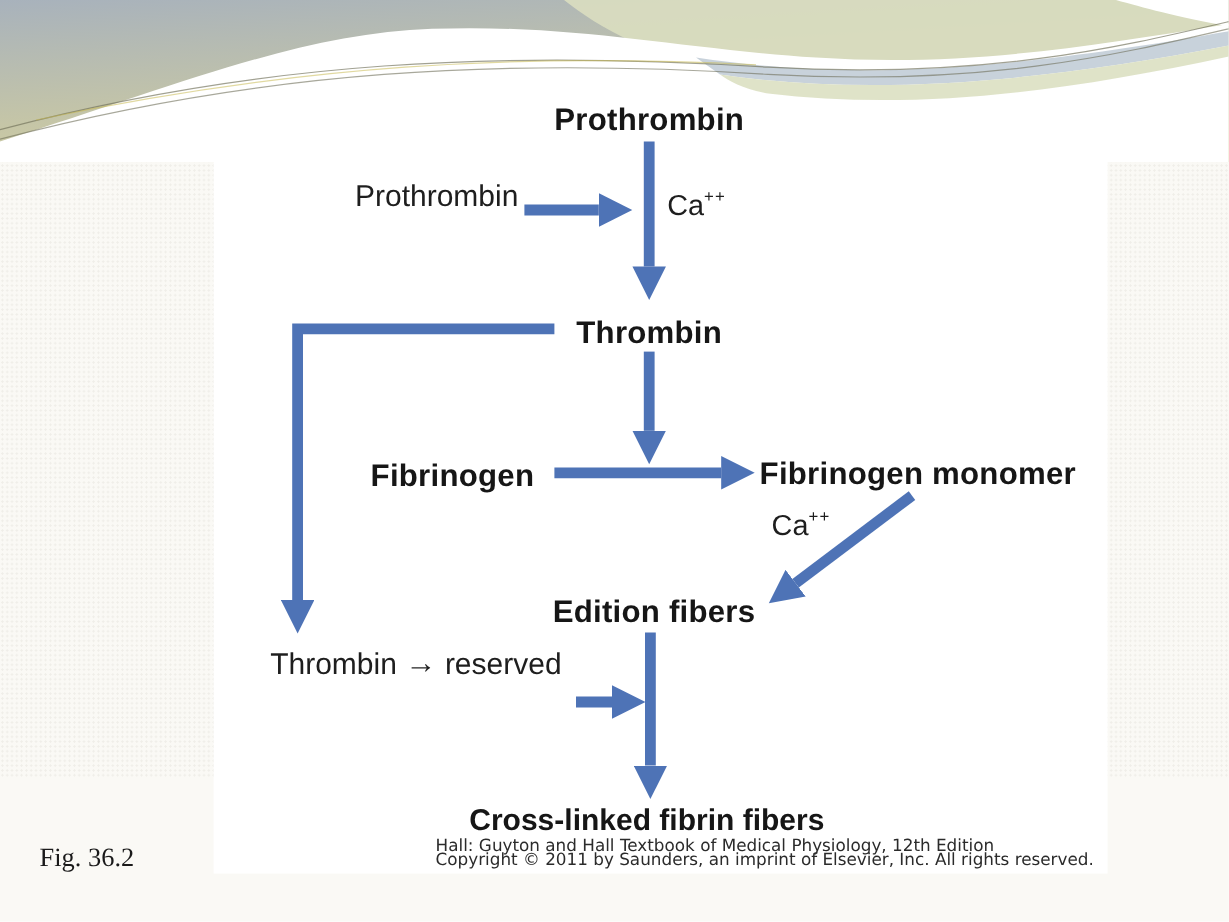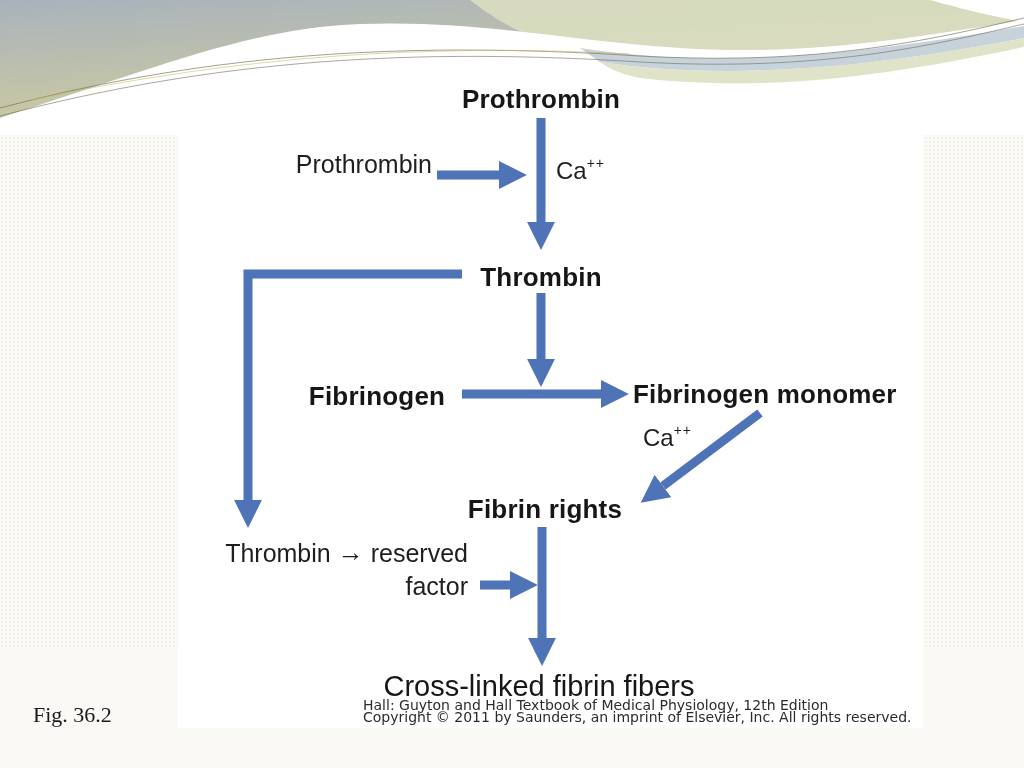--- a/index.html
+++ b/index.html
@@ -25,21 +25,21 @@
   .lbl{position:absolute;color:#161616;white-space:nowrap;}
   .node{font-weight:700;font-size:26px;letter-spacing:0.2px;}
   .plain{font-weight:400;font-size:25px;color:#1e1e1e;}
   .center{transform:translateX(-50%);}
   .ca{font-size:24px;color:#1e1e1e;}
   .ca sup{font-size:14px;position:relative;top:-2px;letter-spacing:1px;}
   .rightblock{text-align:right;}
   .activator{right:592px;top:149px;line-height:31px;}
   .factorblock{right:556px;top:537px;line-height:33px;}
   .text-arrow{font-size:26px;padding:0 7px;position:relative;top:-1px;}
-  .crosslinked{font-size:29px;font-weight:400;}
+  .crosslinked{font-size:25px;font-weight:700;}
   .credit{
     position:absolute;left:363px;top:700px;
     font-family:"DejaVu Sans", sans-serif;
     font-size:14px;line-height:11.5px;color:#2b2b2b;white-space:nowrap;
   }
   .figlabel{
     position:absolute;left:33px;top:702px;
     font-family:"Liberation Serif", serif;
     font-size:22px;color:#1a1a1a;
   }
@@ -103,25 +103,24 @@
   </div>
 
   <div class="lbl node center" style="left:541px;top:262px;">Thrombin</div>
 
   <div class="lbl node" style="left:633px;top:379px;">Fibrinogen monomer</div>
 
   <div class="lbl node center" style="left:377px;top:381px;">Fibrinogen</div>
 
   <div class="lbl ca" style="left:643px;top:424px;"><span>Ca</span><sup>++</sup></div>
 
-  <div class="lbl node center" style="left:545px;top:494px;">Fibrin rights</div>
+  <div class="lbl node center" style="left:545px;top:494px;">Edition fibers</div>
 
   <div class="lbl plain rightblock factorblock">
     <div><span>Thrombin</span><span class="text-arrow">→</span><span>reserved</span></div>
-    <div>factor</div>
   </div>
 
   <div class="lbl crosslinked center" style="left:539px;top:670px;">Cross-linked fibrin fibers</div>
 
   <div class="credit">
     <div>Hall: Guyton and Hall Textbook of Medical Physiology, 12th Edition</div>
     <div>Copyright © 2011 by Saunders, an imprint of Elsevier, Inc. All rights reserved.</div>
   </div>
 
   <div class="figlabel">Fig. 36.2</div>

